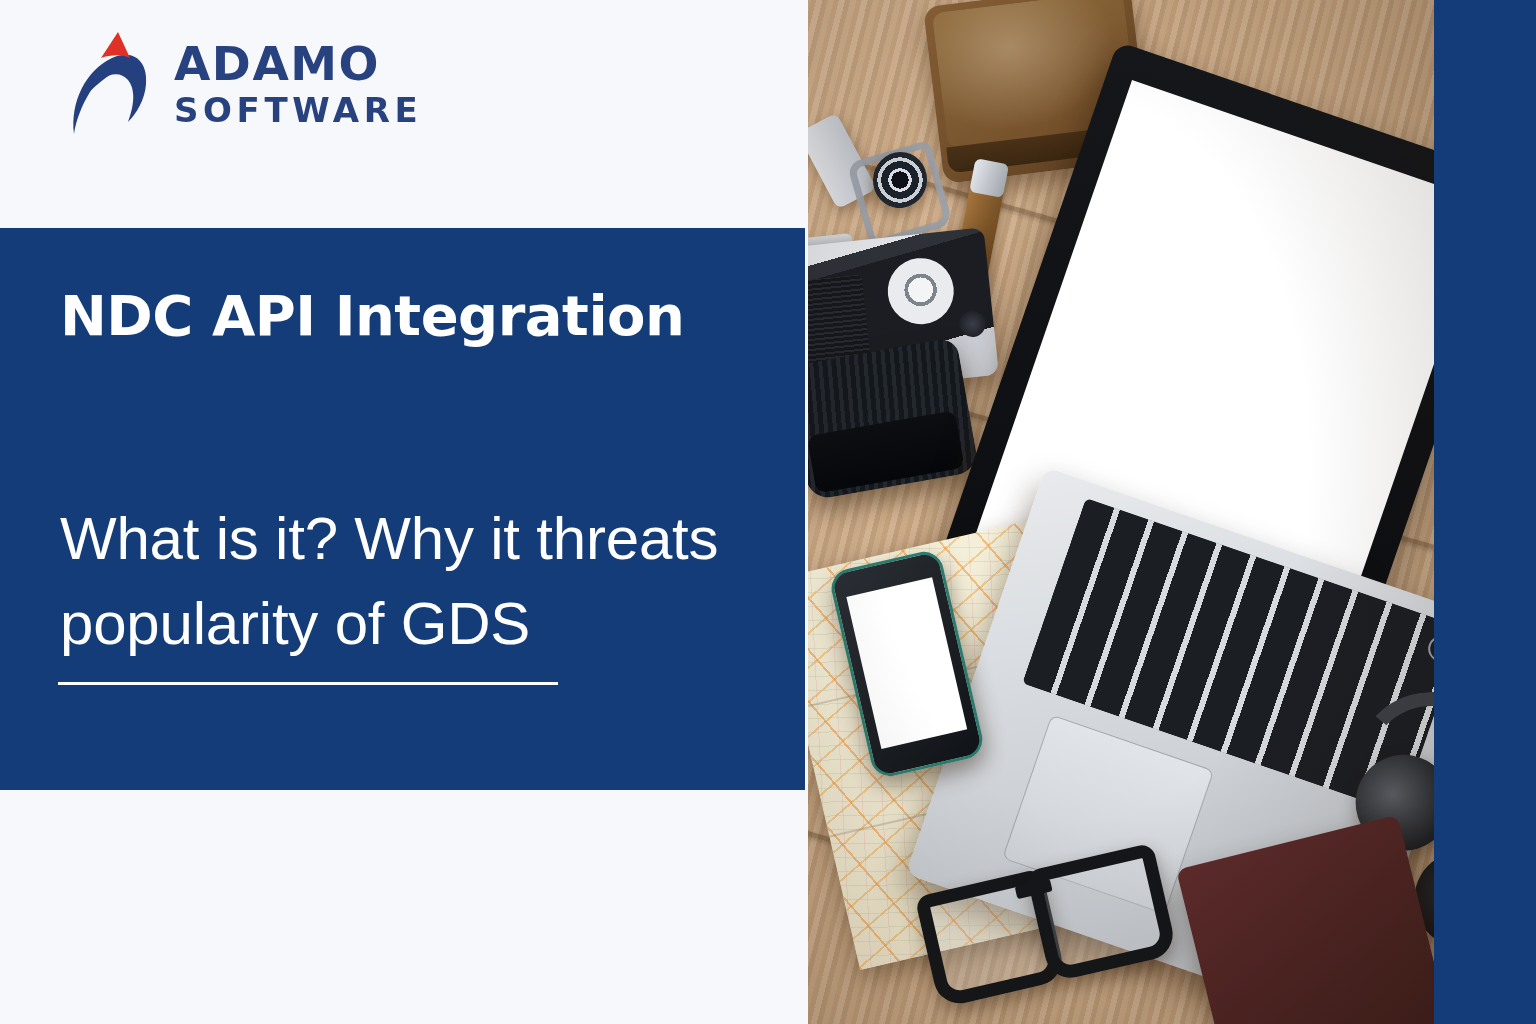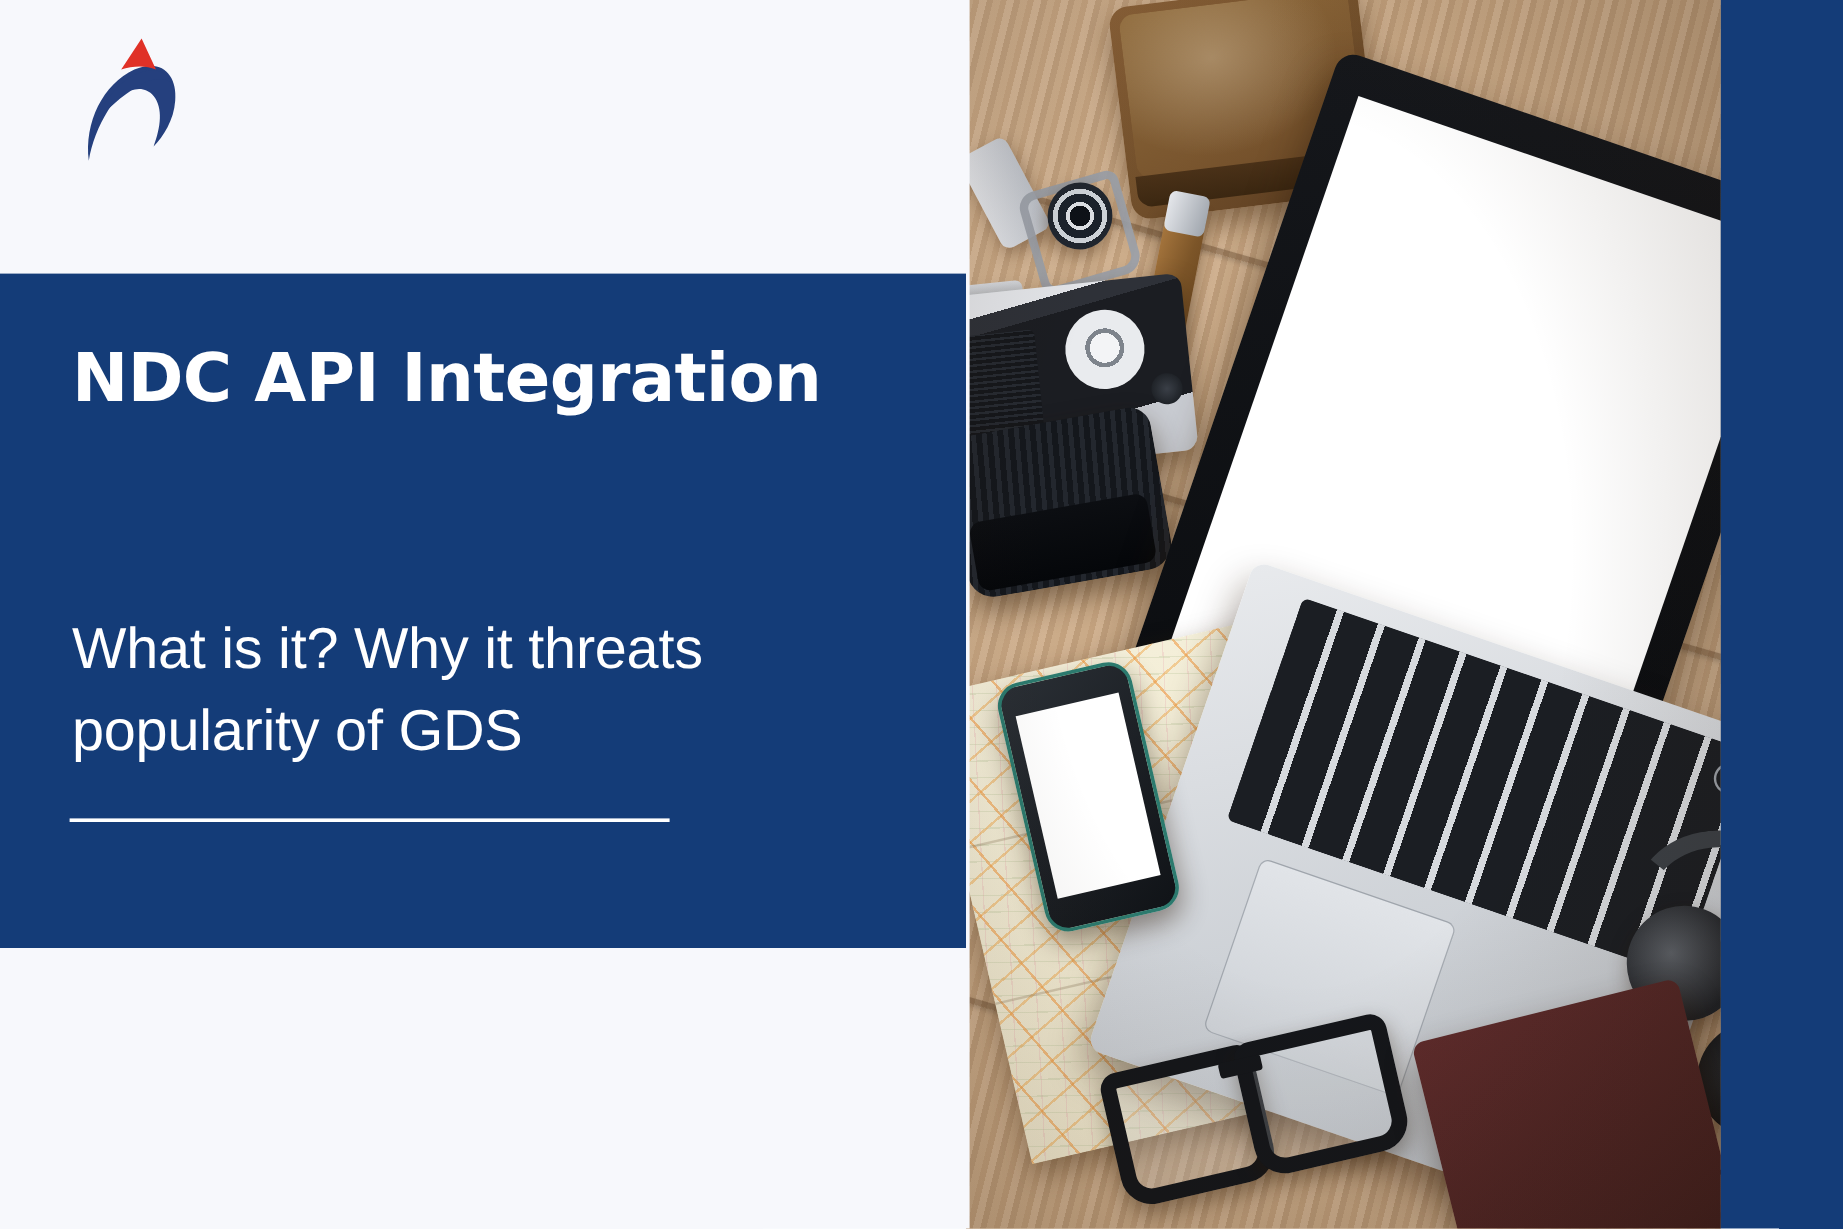--- a/index.html
+++ b/index.html
@@ -88,26 +88,26 @@
     color: #ffffff;
     font-family: "DejaVu Sans", sans-serif;
     font-size: 56px;
     font-weight: bold;
     line-height: 1.14;
     letter-spacing: -0.5px;
   }
   .subhead {
     position: absolute;
     left: 60px;
-    top: 280px;
+    top: 268px;
     width: 720px;
     margin: 0;
     color: #ffffff;
     font-family: "Liberation Sans", sans-serif;
-    font-size: 48px;
+    font-size: 60px;
     font-weight: normal;
     line-height: 1.42;
     letter-spacing: -0.2px;
   }
   .rule {
     position: absolute;
     left: 58px;
     top: 454px;
     width: 500px;
     height: 3px;
@@ -616,20 +616,24 @@
   </div>
 
   <div class="left-col">
 
     <div class="logo-block">
       <svg class="logo-mark" viewBox="0 0 98 110">
         <path d="M14 106 C 10 74, 26 42, 52 30 C 74 20, 88 34, 86 56 C 85 72, 76 86, 68 94 C 74 78, 76 62, 68 52 C 58 40, 40 48, 30 64 C 22 77, 16 92, 14 106 Z" fill="#25407e"></path>
         <path d="M20 74 C 26 56, 40 38, 58 32 C 70 28, 79 32, 83 41 C 76 36, 66 37, 56 43 C 41 52, 28 64, 20 74 Z" fill="#25407e"></path>
         <path d="M41 30 L 58 4 L 70 30 C 61 26, 50 27, 41 30 Z" fill="#e03127"></path>
       </svg>
+      <div class="logo-words">
+        <span class="ln1">ADAMO</span>
+        <span class="ln2">SOFTWARE</span>
+      </div>
     </div>
 
     <div class="text-panel">
       <h1 class="headline">NDC API Integration</h1>
       <p class="subhead">What is it? Why it threats popularity of GDS</p>
       <div class="rule"></div>
     </div>
 
   </div>
 

